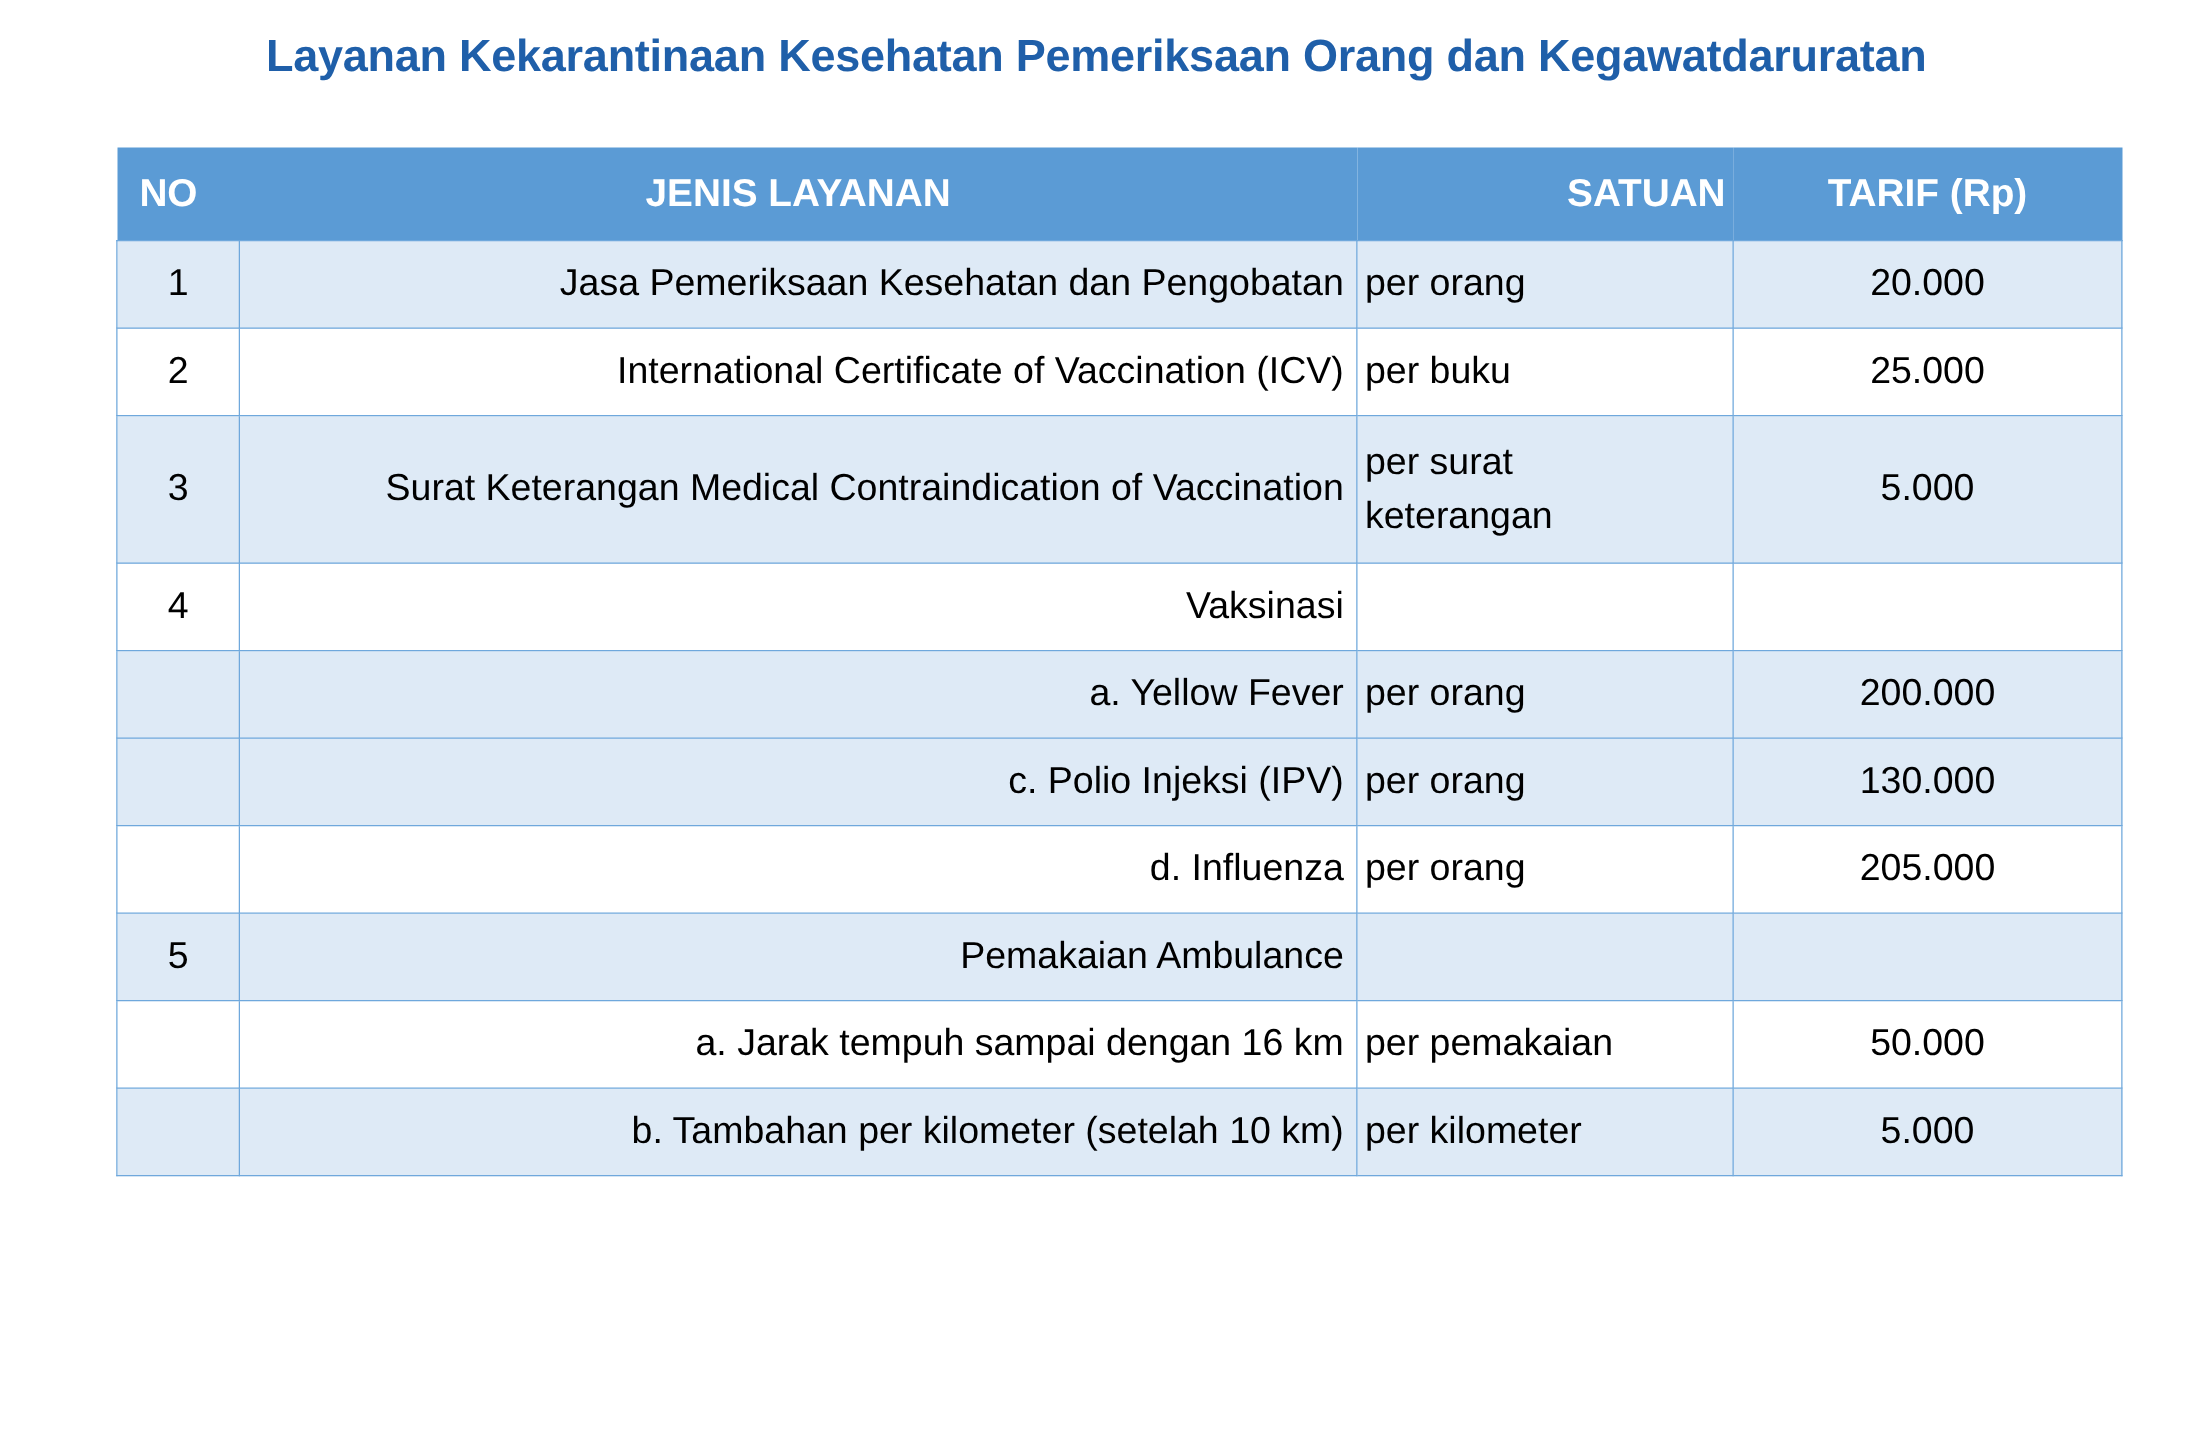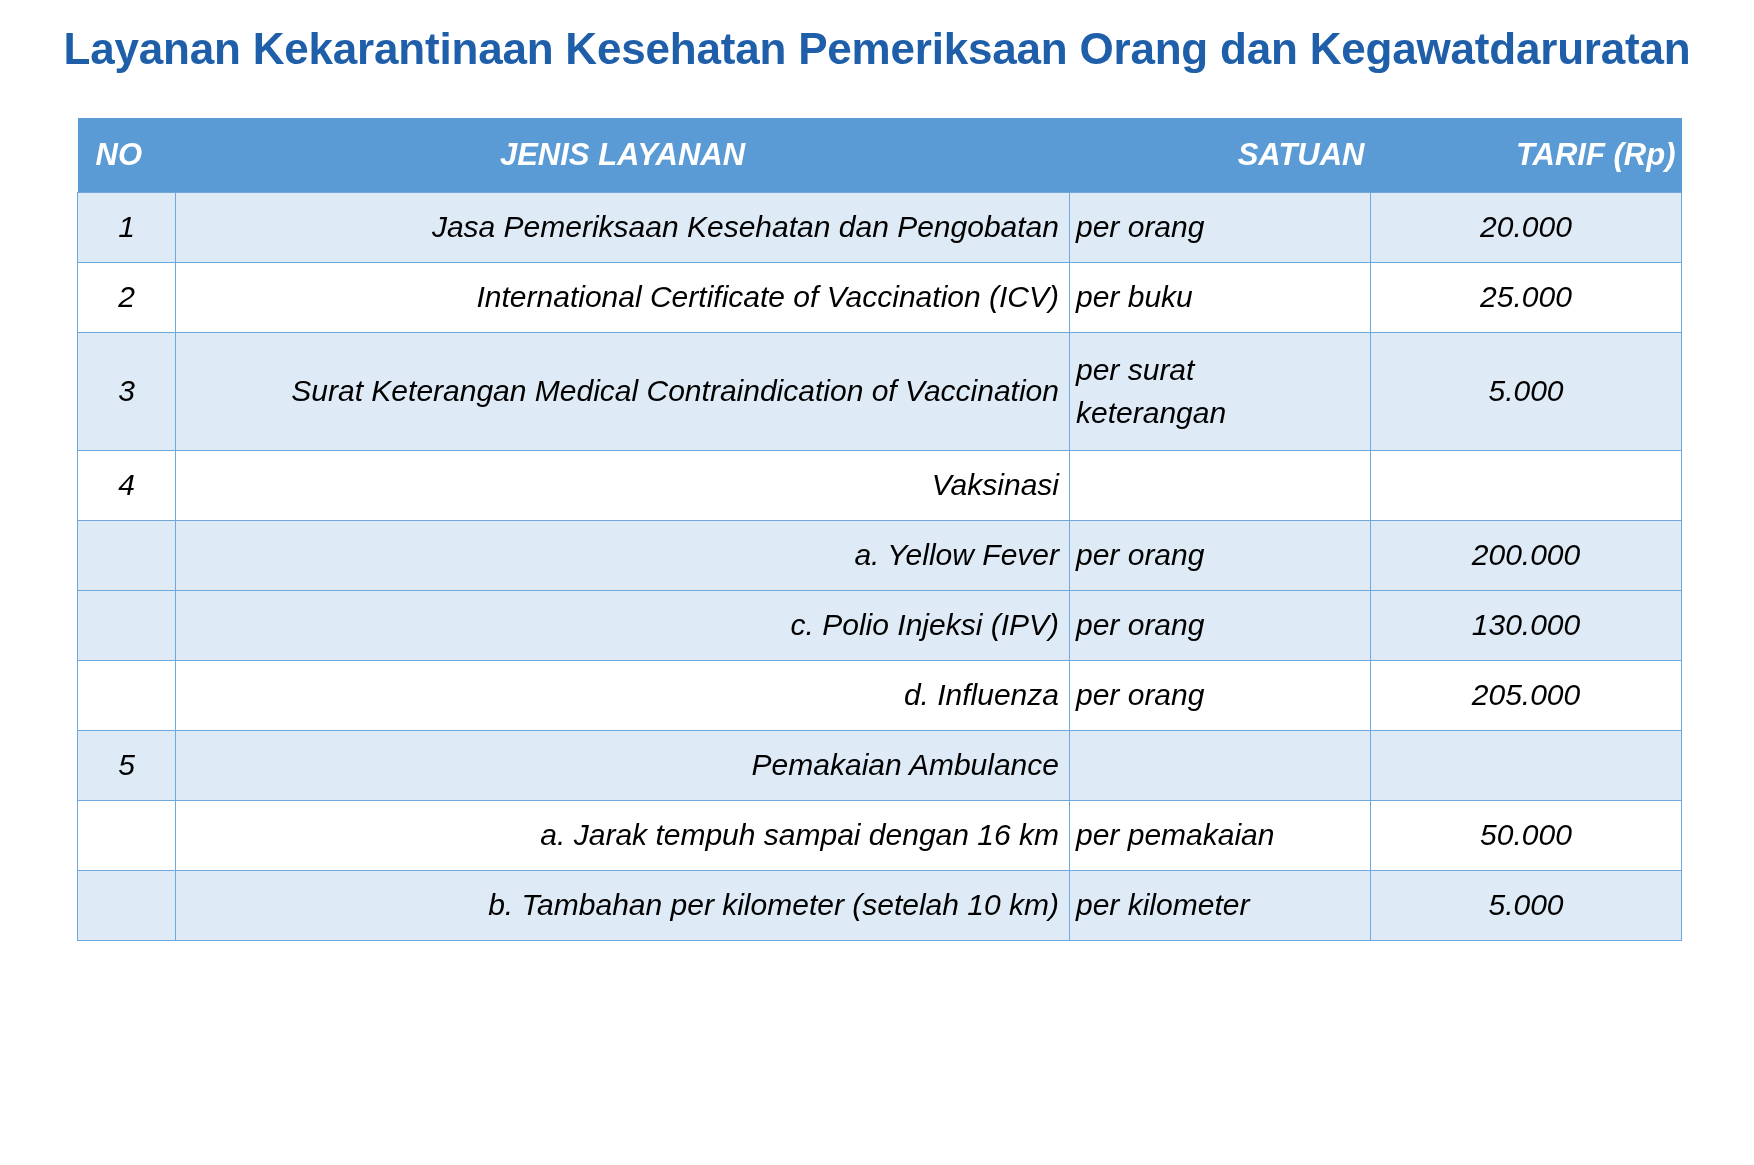--- a/index.html
+++ b/index.html
@@ -22,34 +22,33 @@
     background: #ffffff;
   }
 
   
   .title {
     position: absolute;
     left: 0;
     top: 24px;
     width: 1754px;
     text-align: center;
-    font-size: 44px;
+    font-size: 36px;
     font-weight: bold;
     color: #1F5FA9;
     letter-spacing: -0.2px;
     white-space: nowrap;
   }
 
   
   .tbl-wrap {
     position: absolute;
-    left: 77px;
+    left: 93px;
     top: 118px;
     width: 1604px;
-    font-style: italic;
   }
   table.tariff {
     border-collapse: collapse;
     width: 1604px;
     table-layout: fixed;
   }
   table.tariff col.c-no     { width: 98px;  }
   table.tariff col.c-jenis  { width: 894px; }
   table.tariff col.c-satuan { width: 301px; }
   table.tariff col.c-tarif  { width: 311px; }
@@ -60,21 +59,21 @@
     font-size: 31px;
     font-weight: bold;
     height: 74px;
     padding: 0 6px;
     border: none;
     vertical-align: middle;
   }
   thead th.h-no     { text-align: left; padding-left: 18px; }
   thead th.h-jenis  { text-align: center; }
   thead th.h-satuan { text-align: right; }
-  thead th.h-tarif  { text-align: right; }
+  thead th.h-tarif  { text-align: center; }
 
   tbody td {
     border: 1px solid #6FA8DC;
     font-size: 30px;
     color: #000000;
     padding: 0 10px;
     vertical-align: middle;
     line-height: 1.28;
   }
   tbody tr.r-shaded td { background: #DEEAF6; }

